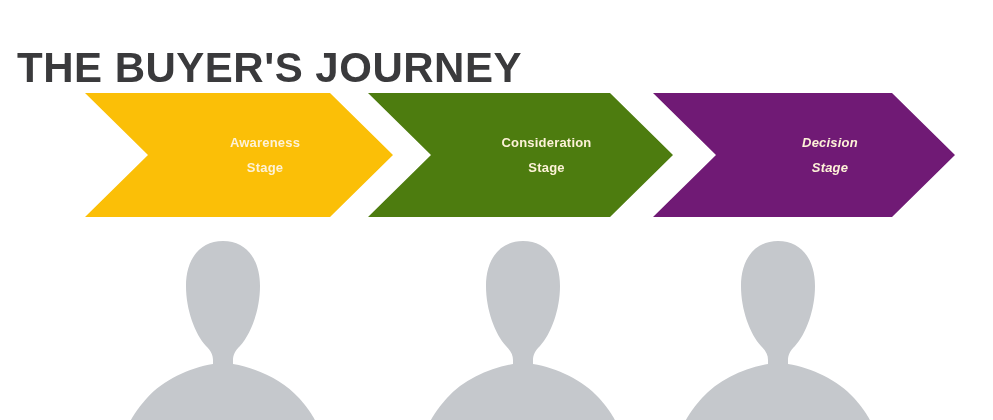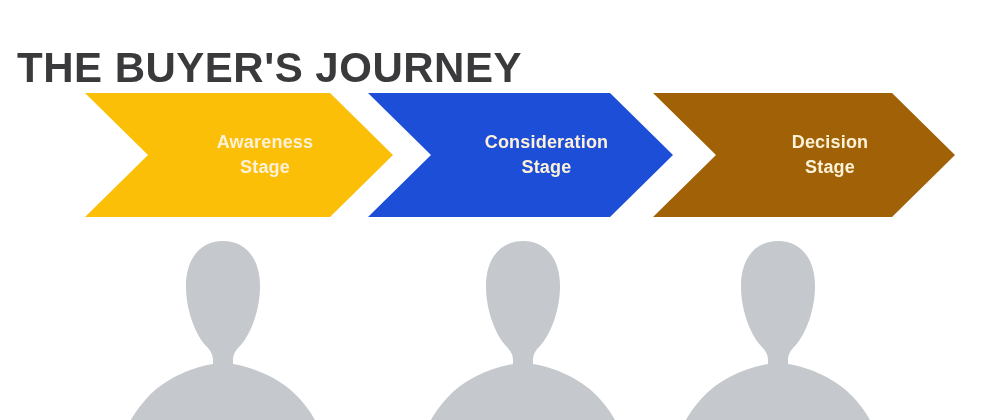--- a/index.html
+++ b/index.html
@@ -55,21 +55,21 @@
     display: flex;
     align-items: center;
     justify-content: center;
     box-sizing: border-box;
   }
 
   .stage-label {
     position: relative;
     text-align: center;
     color: #fdf2d8;
-    font-size: 18px;
+    font-size: 13px;
     line-height: 25px;
     font-weight: 700;
     font-family: "Liberation Sans", sans-serif;
     letter-spacing: 0.2px;
     white-space: pre-line;
     padding-left: 52px;
   }
 
   
   #stage-chevron-0 {
@@ -121,26 +121,26 @@
 
   <div id="page-title" style="color: rgb(58, 58, 60);">THE BUYER'S JOURNEY</div>
 
   <div id="stage-band">
 
     <div class="stage-chevron" id="stage-chevron-0" style="background: rgb(251, 191, 7);">
       <div class="stage-label" style="color: rgb(253, 242, 216);">Awareness
 Stage</div>
     </div>
 
-    <div class="stage-chevron" id="stage-chevron-1" style="background: #1d4ed8;">
+    <div class="stage-chevron" id="stage-chevron-1" style="background: #4d7c0f;">
       <div class="stage-label" style="color: rgb(253, 242, 216);">Consideration
 Stage</div>
     </div>
 
-    <div class="stage-chevron" id="stage-chevron-2" style="background: #a16207;">
+    <div class="stage-chevron" id="stage-chevron-2" style="background: #701a75; font-style: italic;">
       <div class="stage-label" style="color: rgb(253, 242, 216);">Decision
 Stage</div>
     </div>
 
   </div>
 
   <div id="persona-row">
 
     <div class="persona-figure" id="persona-figure-0">
       <svg viewBox="0 0 200 182" xmlns="http://www.w3.org/2000/svg" aria-hidden="true">

